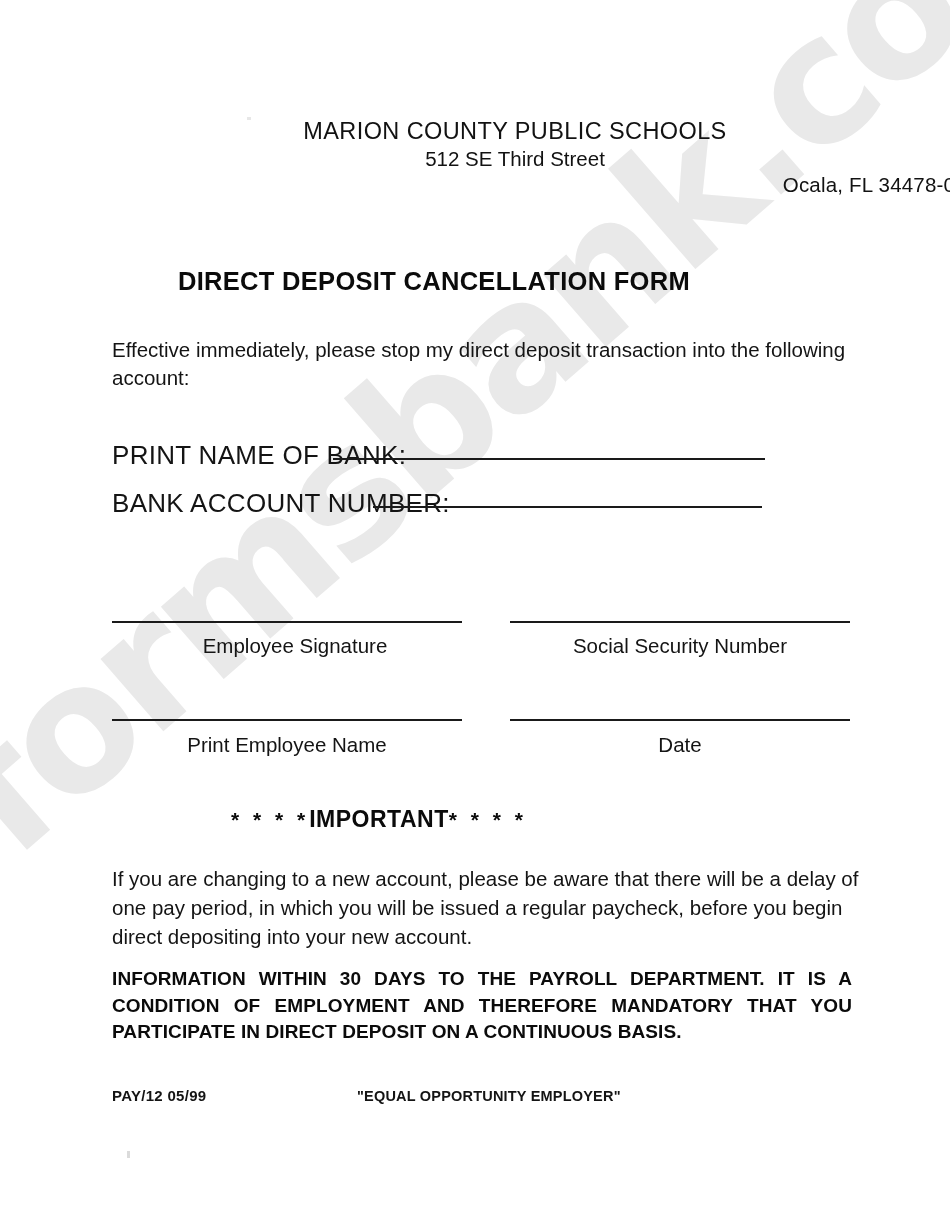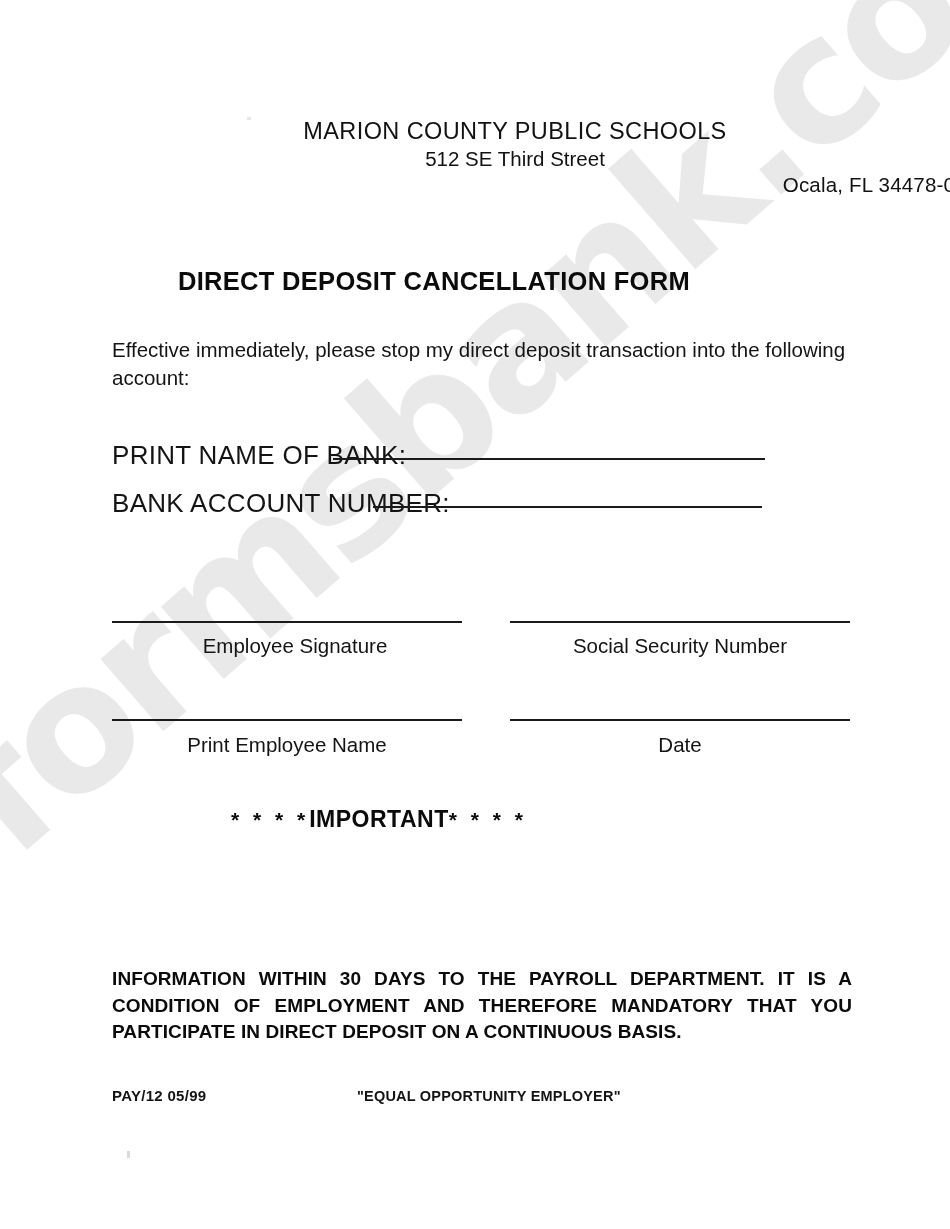--- a/index.html
+++ b/index.html
@@ -264,20 +264,21 @@
     <div class="sig-rule" id="rule-print-name"></div>
     <div class="sig-caption" id="cap-print-name">Print Employee Name</div>
 
     <div class="sig-rule" id="rule-date"></div>
     <div class="sig-caption" id="cap-date">Date</div>
 
     <div class="abs important-heading">
       <span class="stars">* * * *</span><span class="word">IMPORTANT</span><span class="stars">* * * *</span>
     </div>
 
+    <div class="abs notice">If you are changing to a new account, please be aware that there will be a delay of one pay period, in which you will be issued a regular paycheck, before you begin direct depositing into your new account.</div>
 
     <div class="abs mandate">
       <span class="just">INFORMATION WITHIN 30 DAYS TO THE PAYROLL DEPARTMENT.   IT IS A</span>
       <span class="just">CONDITION OF EMPLOYMENT AND THEREFORE MANDATORY THAT YOU</span>
       <span class="last">PARTICIPATE IN DIRECT DEPOSIT ON A CONTINUOUS BASIS.</span>
     </div>
 
     <div class="abs" id="footer-code">PAY/12   05/99</div>
     <div class="abs" id="footer-eoe">"EQUAL OPPORTUNITY EMPLOYER"</div>
 

